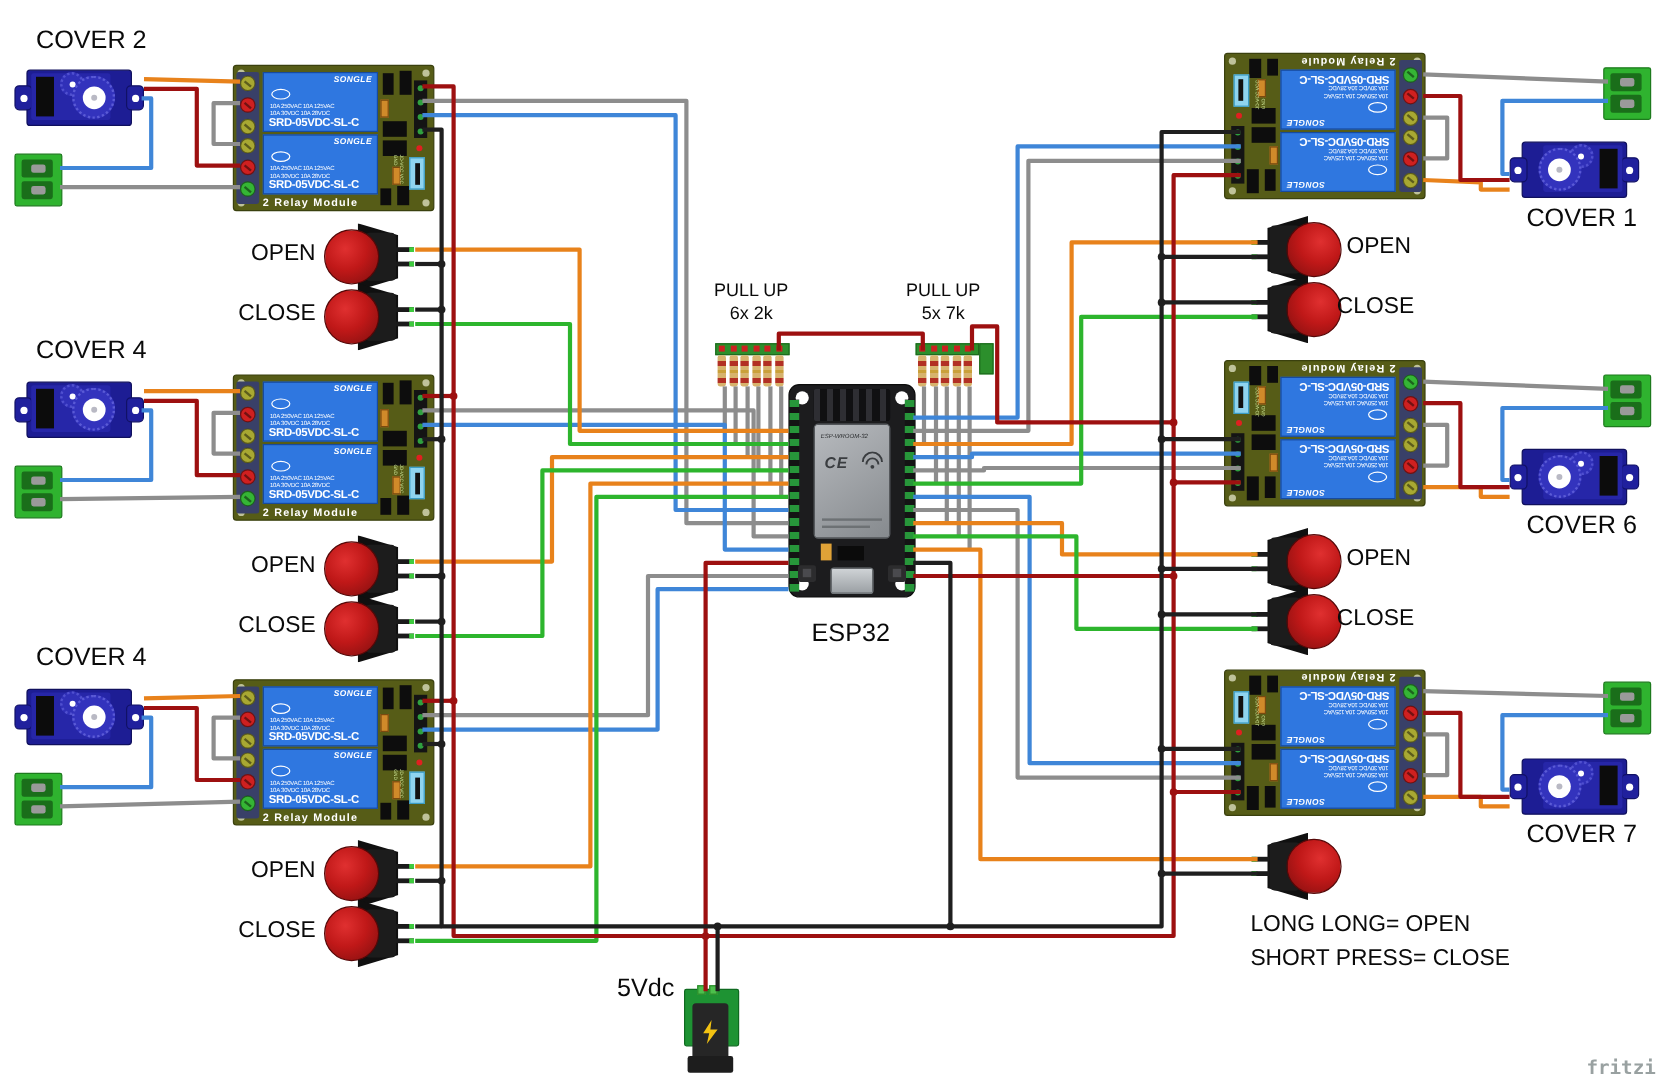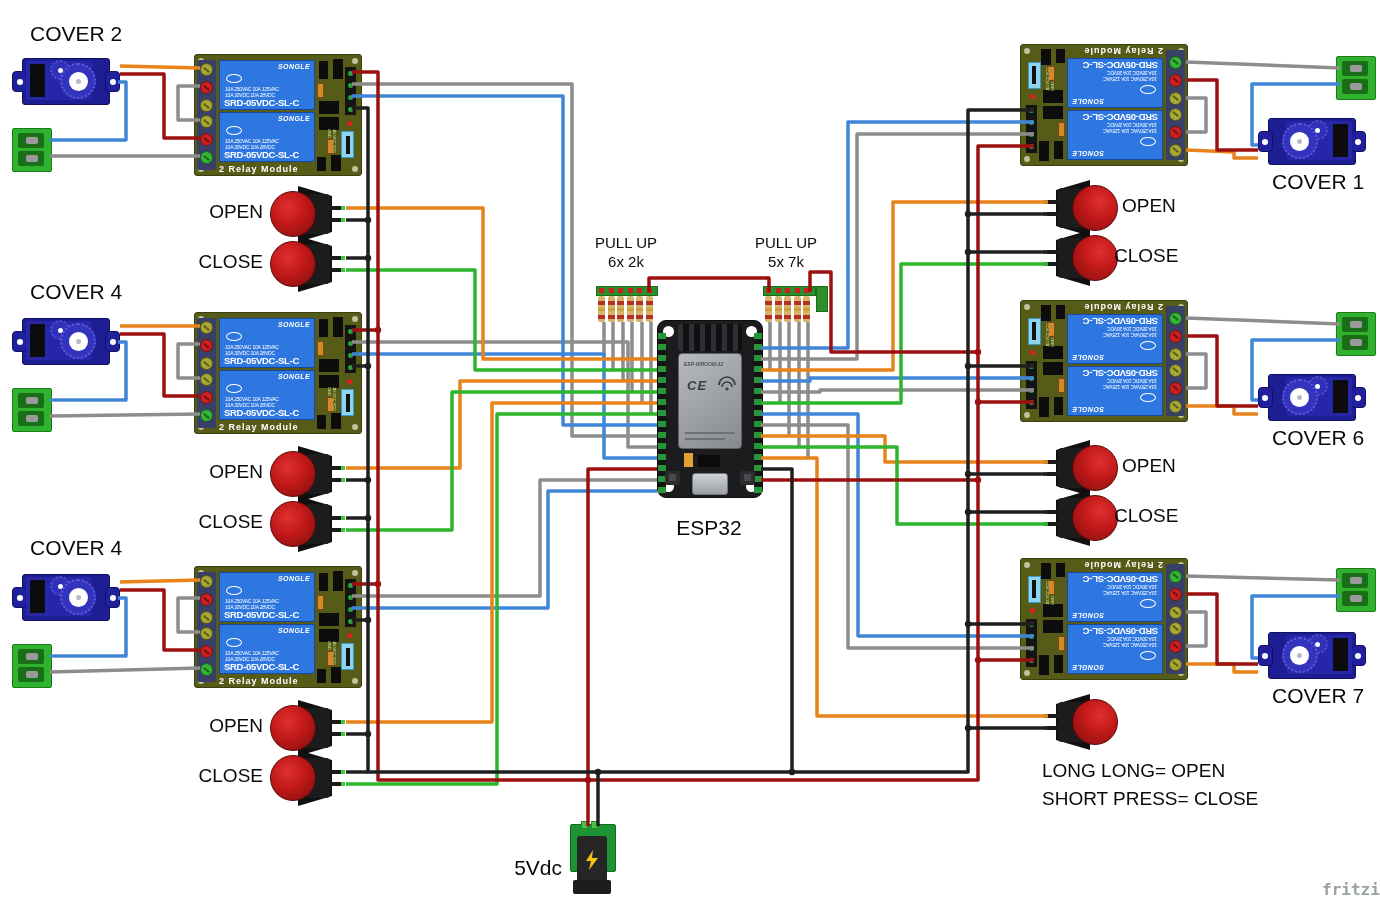--- a/index.html
+++ b/index.html
@@ -278,21 +278,21 @@
   <div class="lbl pu" style="left:576px;top:233px;width:100px">
     <div>PULL UP</div>
     <div>6x 2k</div>
   </div>
   <div class="lbl pu" style="left:736px;top:233px;width:100px">
     <div>PULL UP</div>
     <div>5x 7k</div>
   </div>
 
   <div class="lbl big" style="left:657px;top:516px;width:104px;text-align:center">ESP32</div>
-  <div class="lbl big ra" style="left:500px;top:856px;width:62px">5Vdc</div>
+  <div class="lbl big ra" style="left:500px;top:812px;width:62px">5Vdc</div>
   <div class="lbl note" style="left:1042px;top:760px">LONG LONG= OPEN</div>
   <div class="lbl note" style="left:1042px;top:788px">SHORT PRESS= CLOSE</div>
   <div class="lbl wm" style="left:1322px;top:880px">fritzing</div>
 <div class="comp relay" style="left: 194px; top: 54px;">
       <div class="rhole" style="left: 3px; top: 3px;"></div>
       <div class="rhole" style="left: 157px; top: 3px;"></div>
       <div class="rhole" style="left: 3px; top: 111px;"></div>
       <div class="rhole" style="left: 157px; top: 111px;"></div>
       <div class="tstrip"></div>
       <div class="screw sy" style="top: 8px;"></div>

